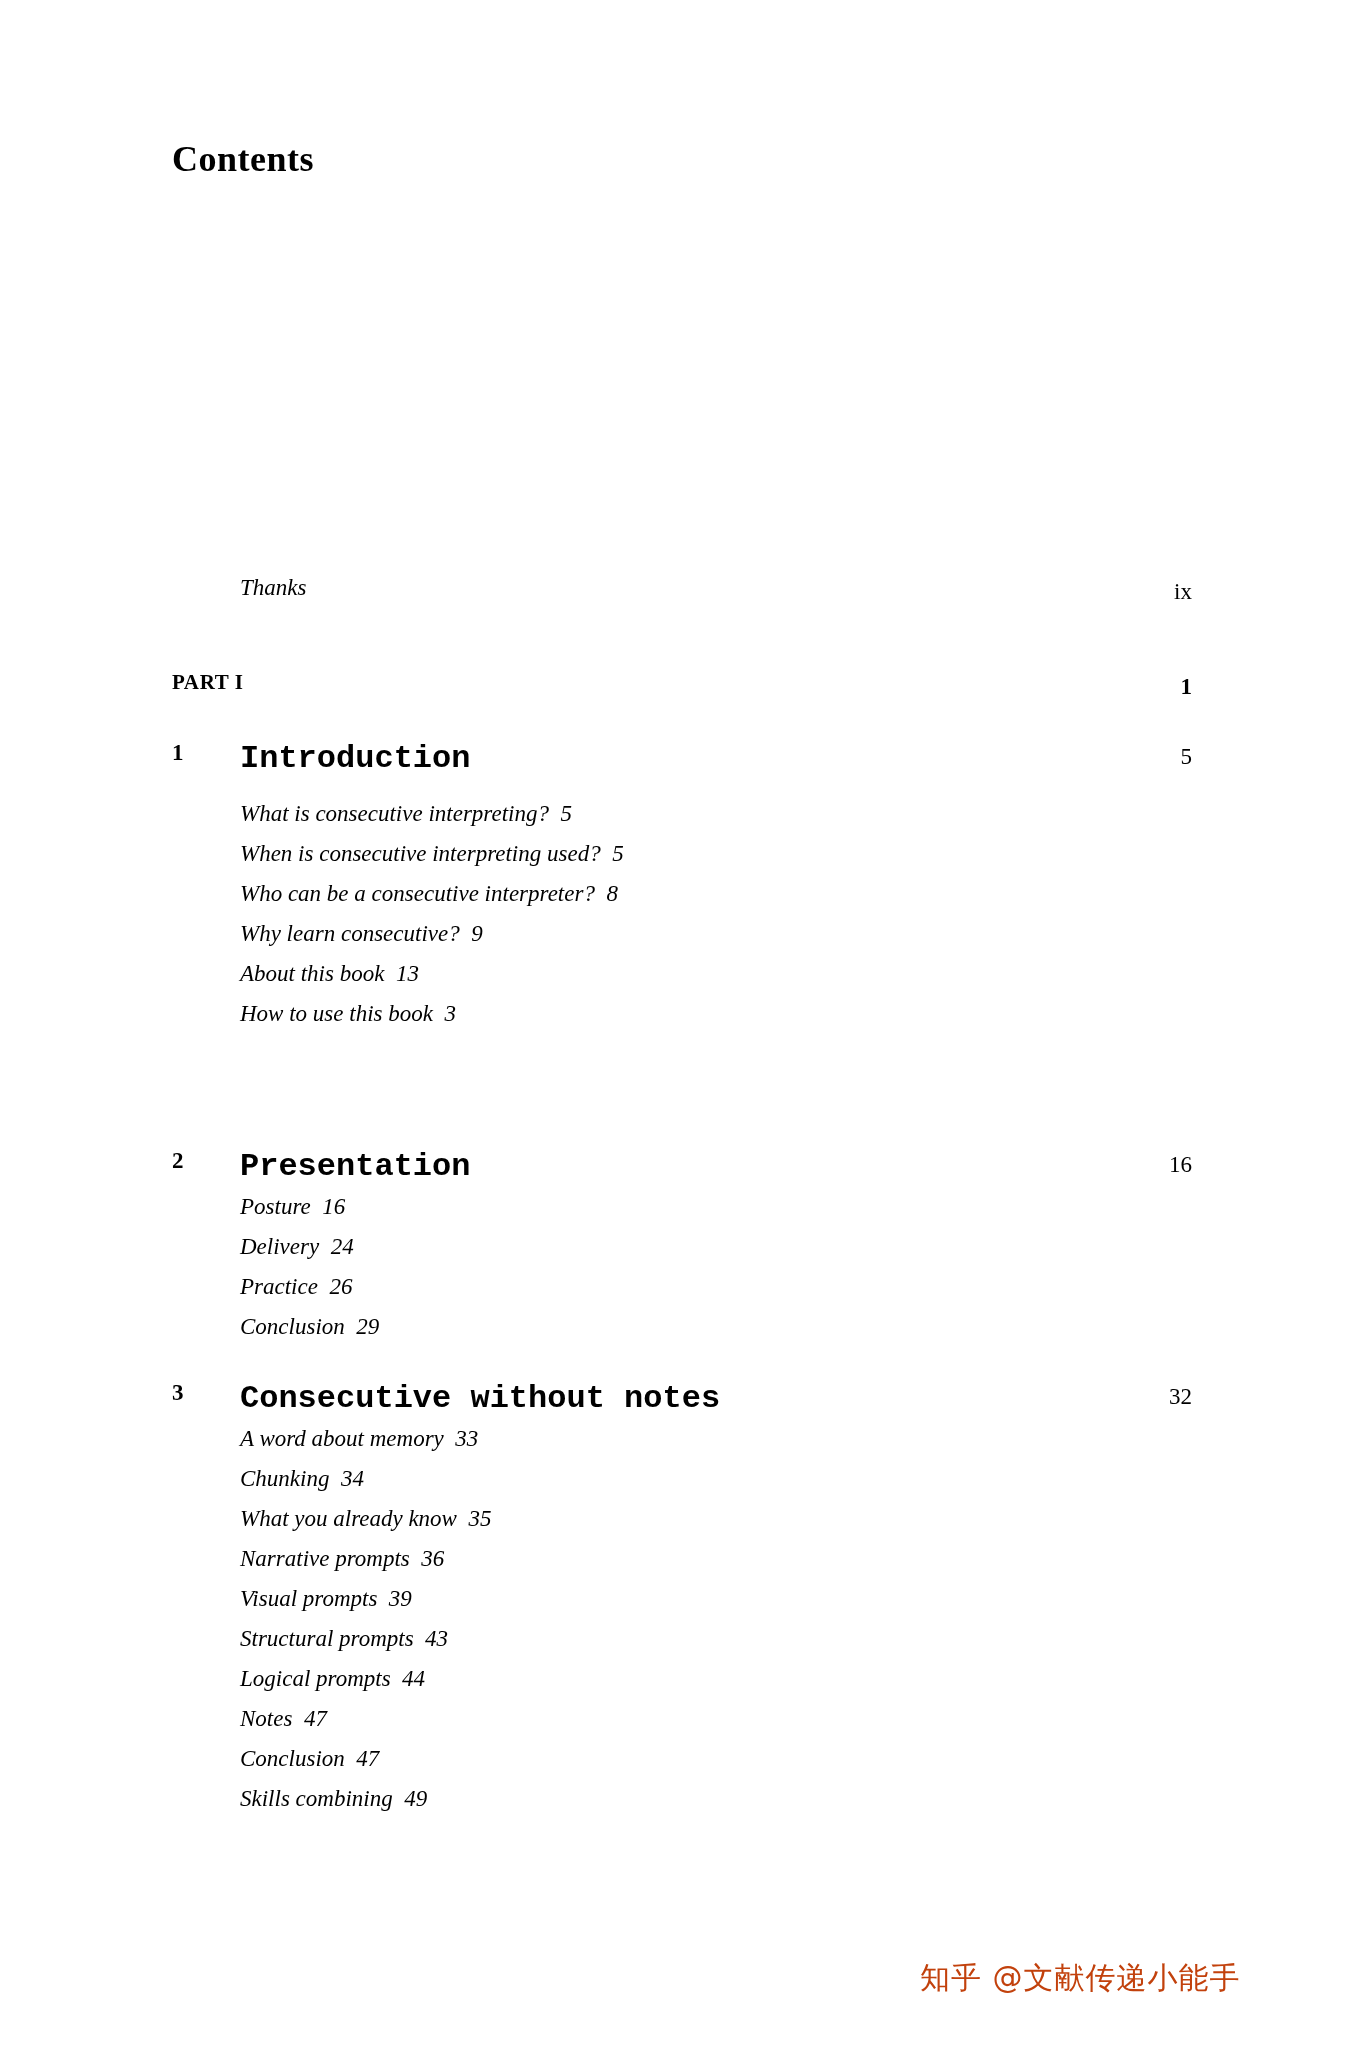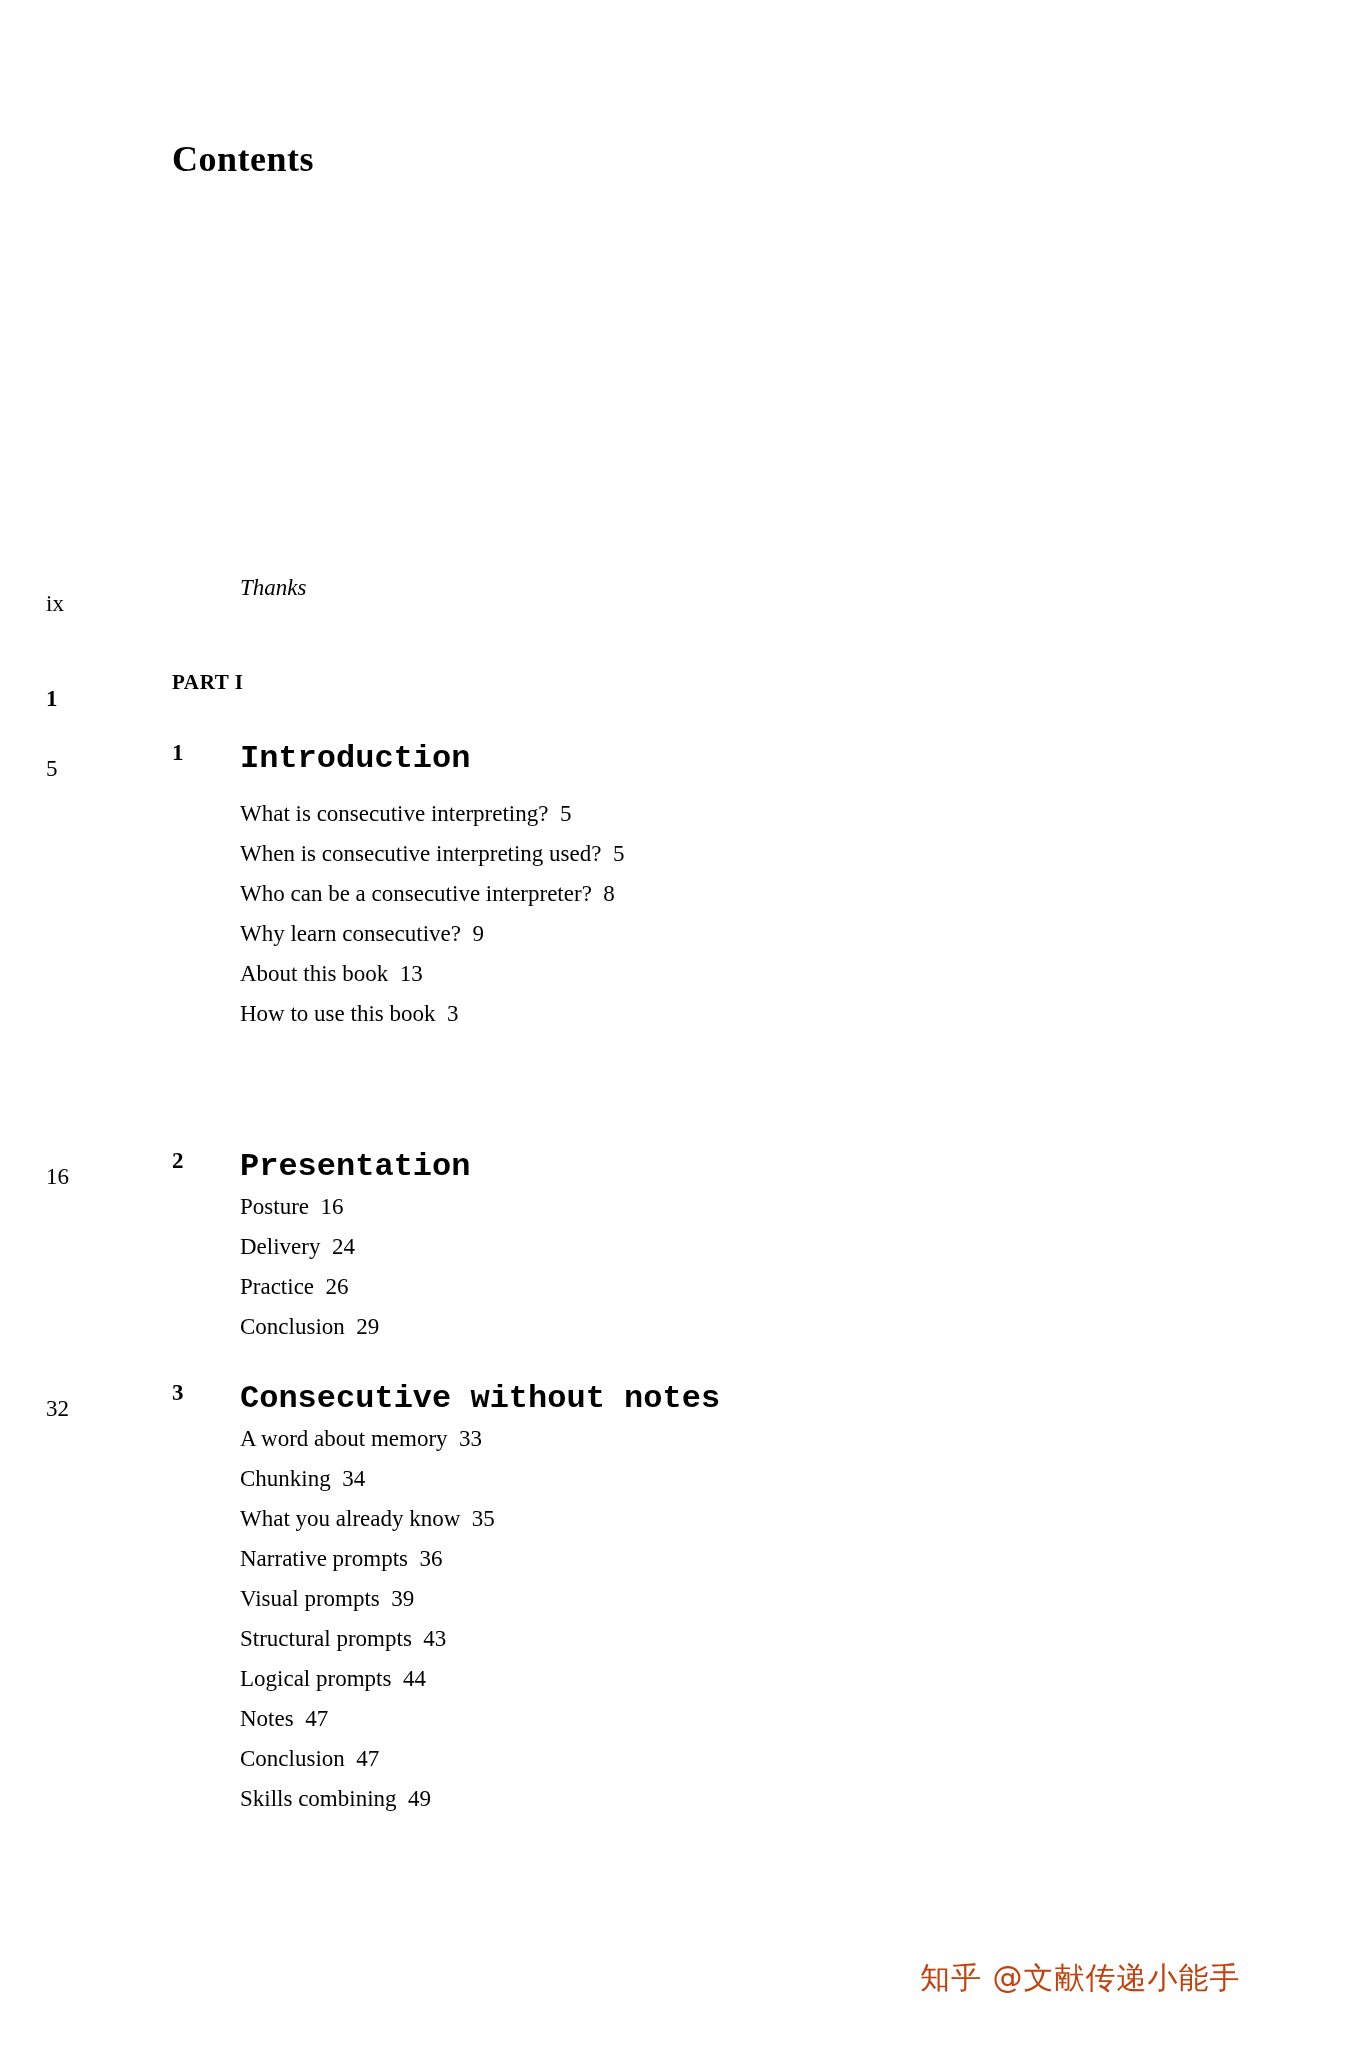--- a/index.html
+++ b/index.html
@@ -56,23 +56,23 @@
     position: absolute;
     left: 240px;
     top: 0;
     font-size: 23px;
   }
 
   .row .page {
     position: absolute;
     left: 0;
     width: 1192px;
-    top: 16px;
-    font-size: 23px;
-    padding-left: 46px;
+    top: 4px;
+    text-align: right;
+    font-size: 23px;
   }
 
   
   .row.front .label {
     font-style: italic;
   }
   .row.front .page {
     font-style: normal;
   }
 
@@ -102,20 +102,21 @@
   }
   .row.chapter.first .page {
     font-weight: normal;
   }
 
   
   .row.sub {
     height: 40px;
   }
   .row.sub .label {
+    font-style: italic;
     font-size: 23px;
     white-space: pre;
   }
 
   
   .watermark {
     position: absolute;
     left: 920px;
     top: 1958px;
     font-family: "DejaVu Sans", "Liberation Sans", sans-serif;

